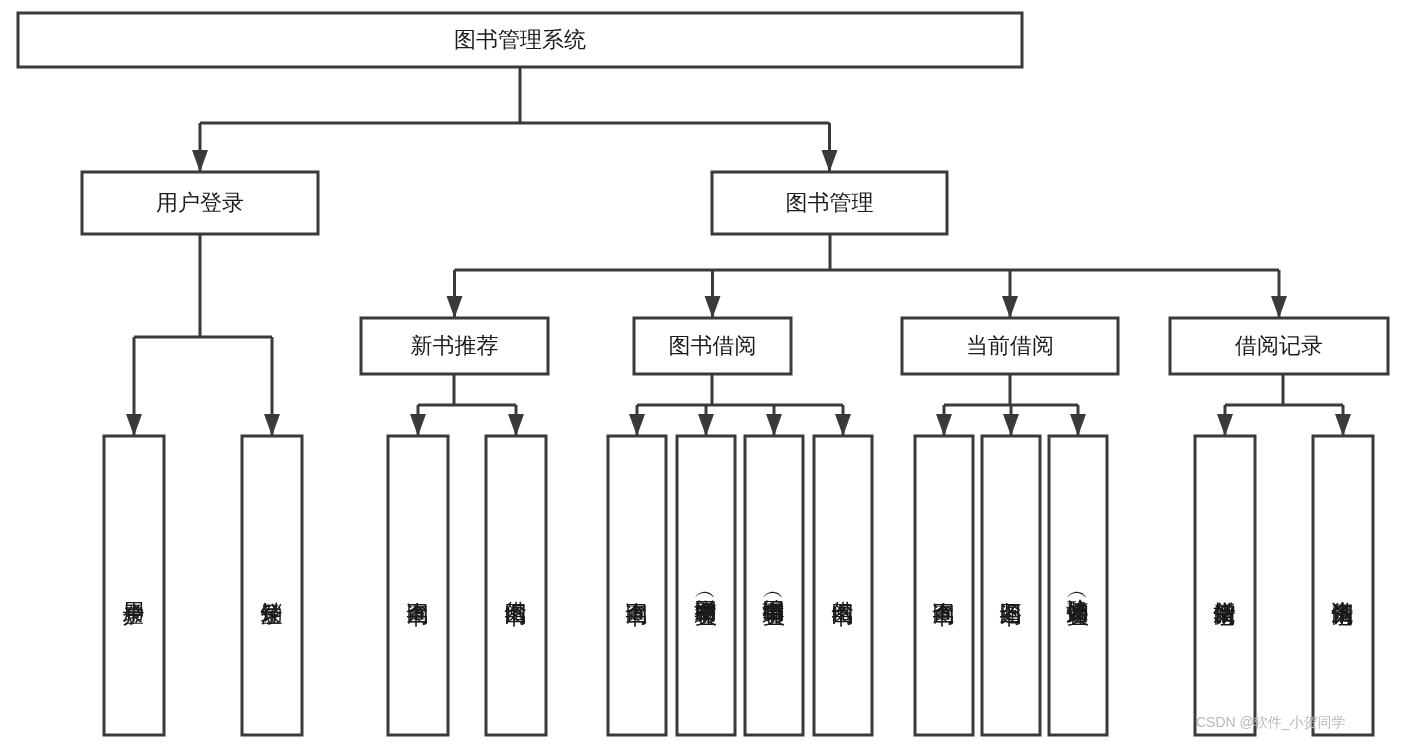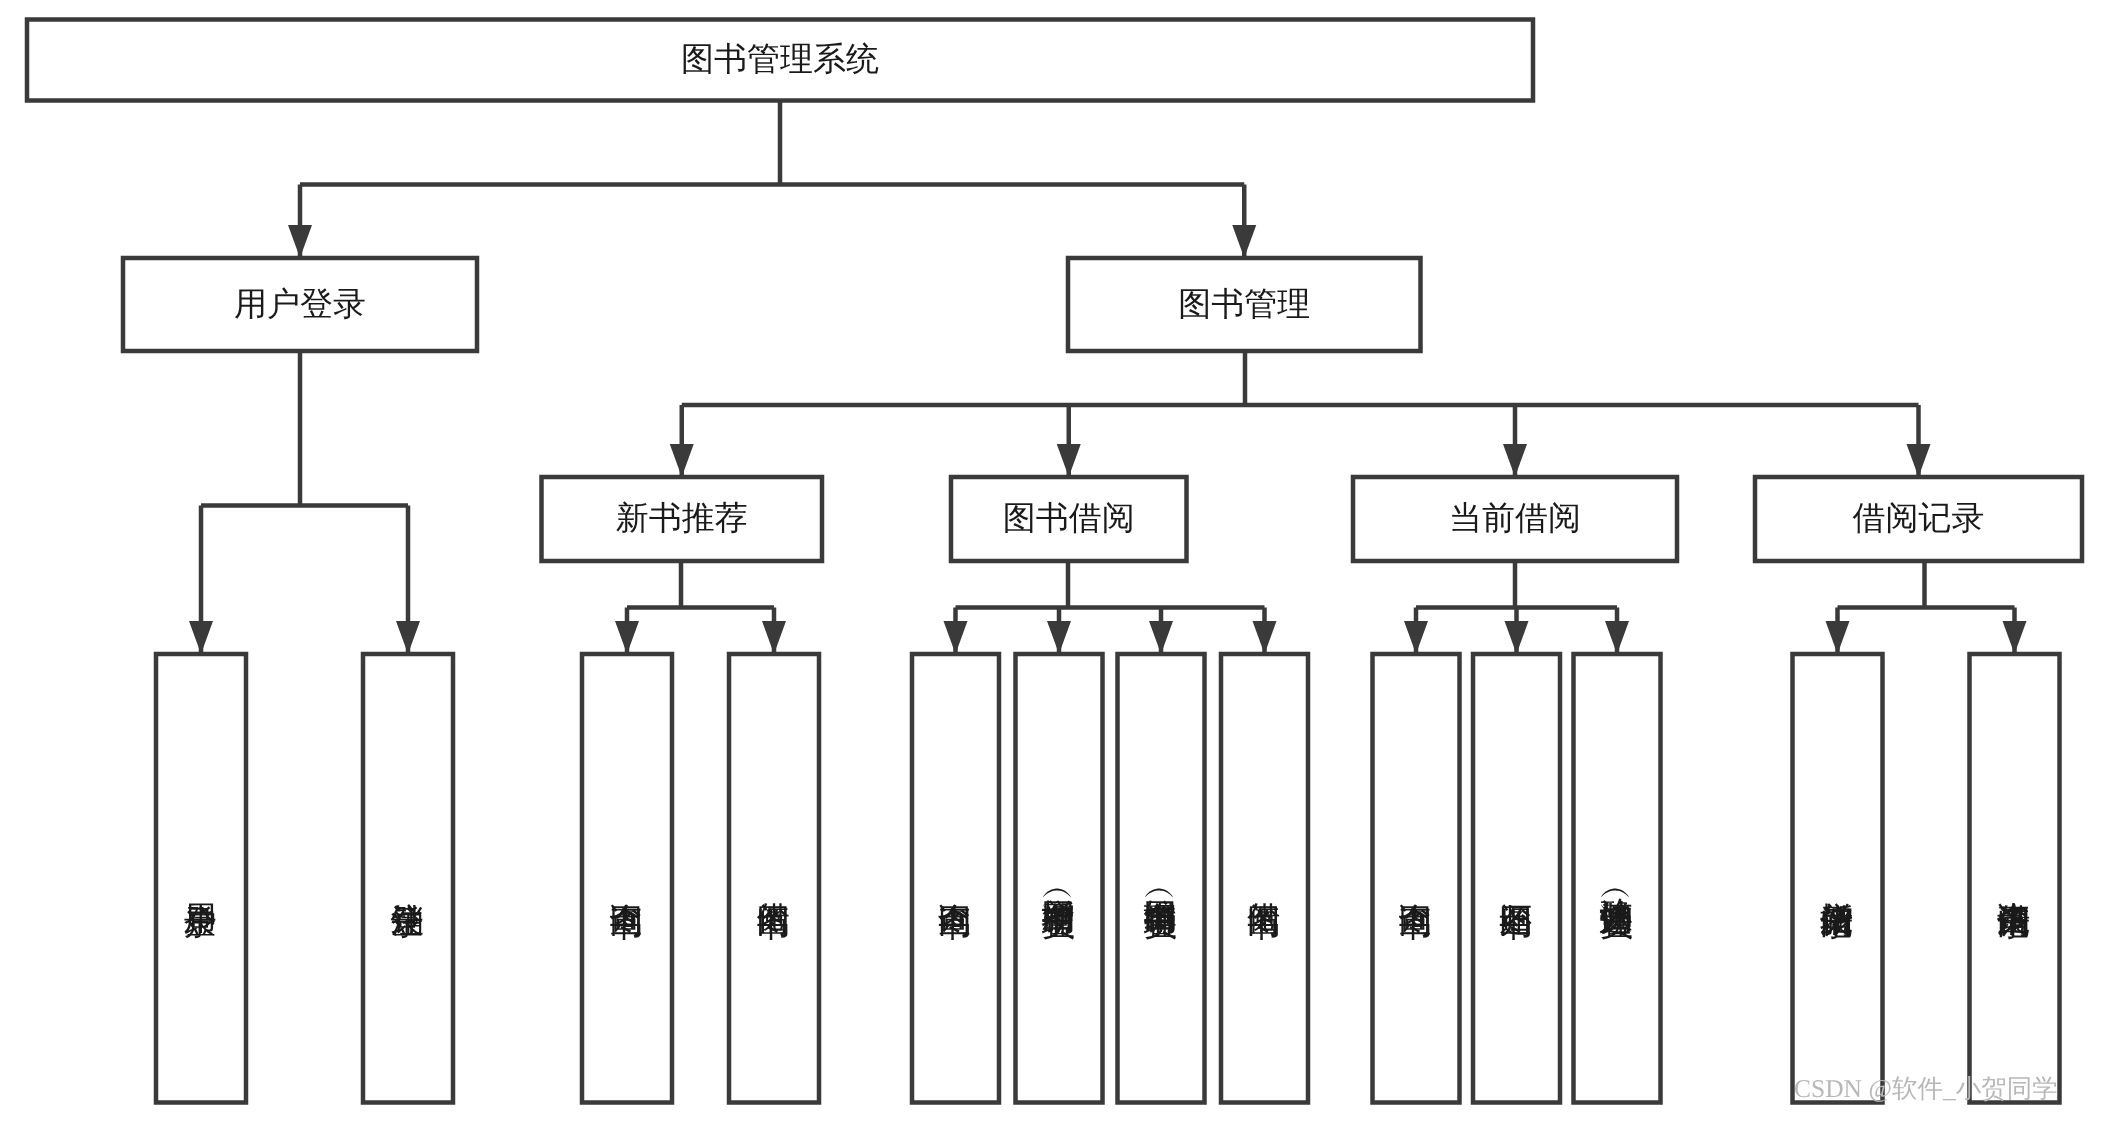--- a/index.html
+++ b/index.html
@@ -59,22 +59,22 @@
     letter-spacing: 1px;
     display: flex;
     align-items: center;
     justify-content: center;
     text-align: center;
     white-space: pre;
     pointer-events: none;
   }
   .watermark {
     position: absolute;
-    font-family: Liberation Serif, serif;
-    font-size: 17px;
+    font-family: Liberation Sans, sans-serif;
+    font-size: 14px;
     color: #b8b8b8;
     white-space: nowrap;
   }
 </style>
 </head>
 <body>
 
 <div id="diagram-root">
 
   <svg class="diagram-svg" viewBox="0 0 1405 747">

